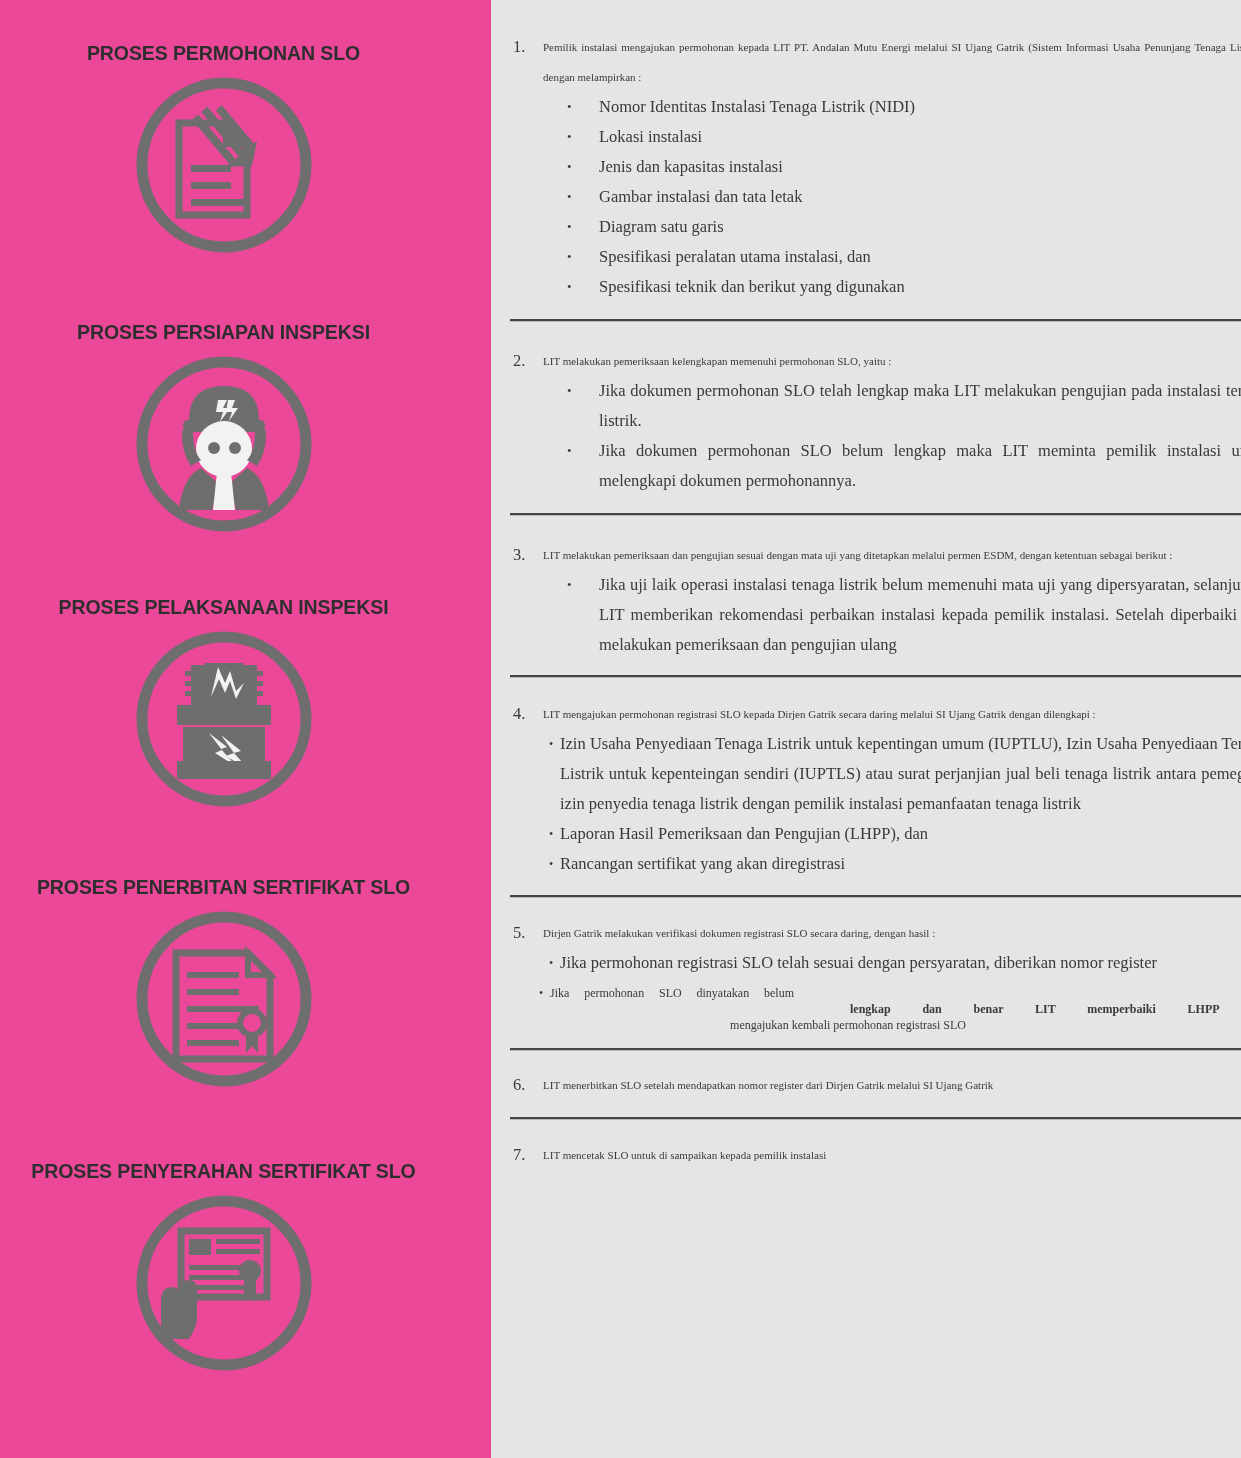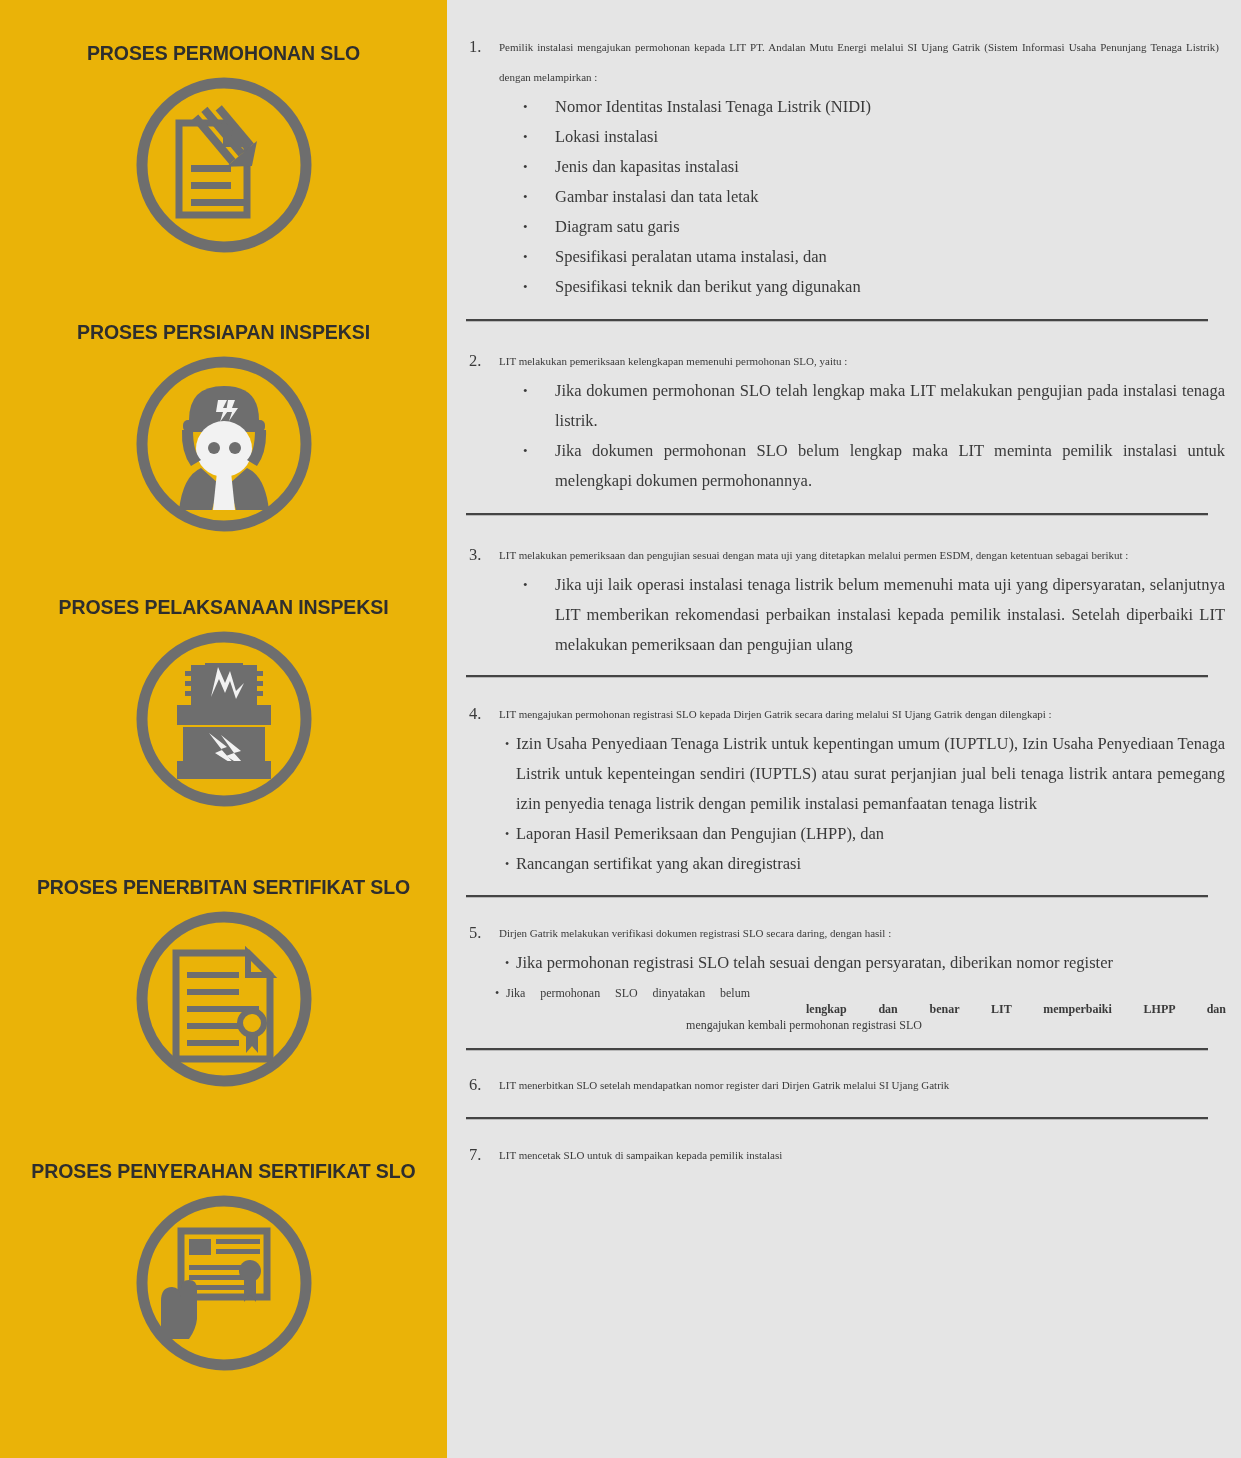--- a/index.html
+++ b/index.html
@@ -18,23 +18,24 @@
     position: relative;
     width: 1241px;
     height: 1458px;
     display: flex;
     background: #ffffff;
   }
 
   
   .left-col {
     width: 447px;
-    background: #eab308;
+    background: #ec4899;
     position: relative;
     flex: 0 0 447px;
+    padding-left: 44px;
   }
   .stage {
     position: absolute;
     left: 0;
     width: 447px;
     text-align: center;
   }
   .stage-title {
     font-family: "Liberation Sans", sans-serif;
     font-weight: bold;

